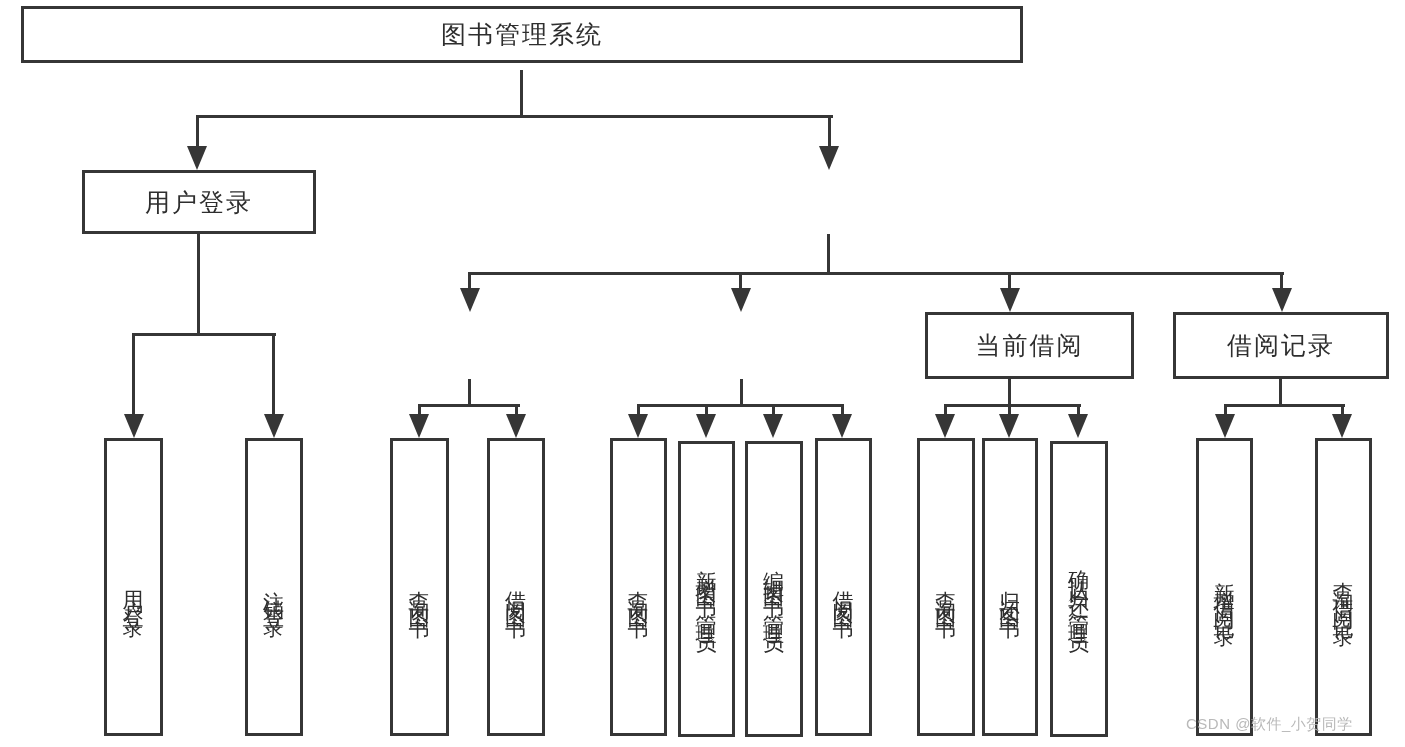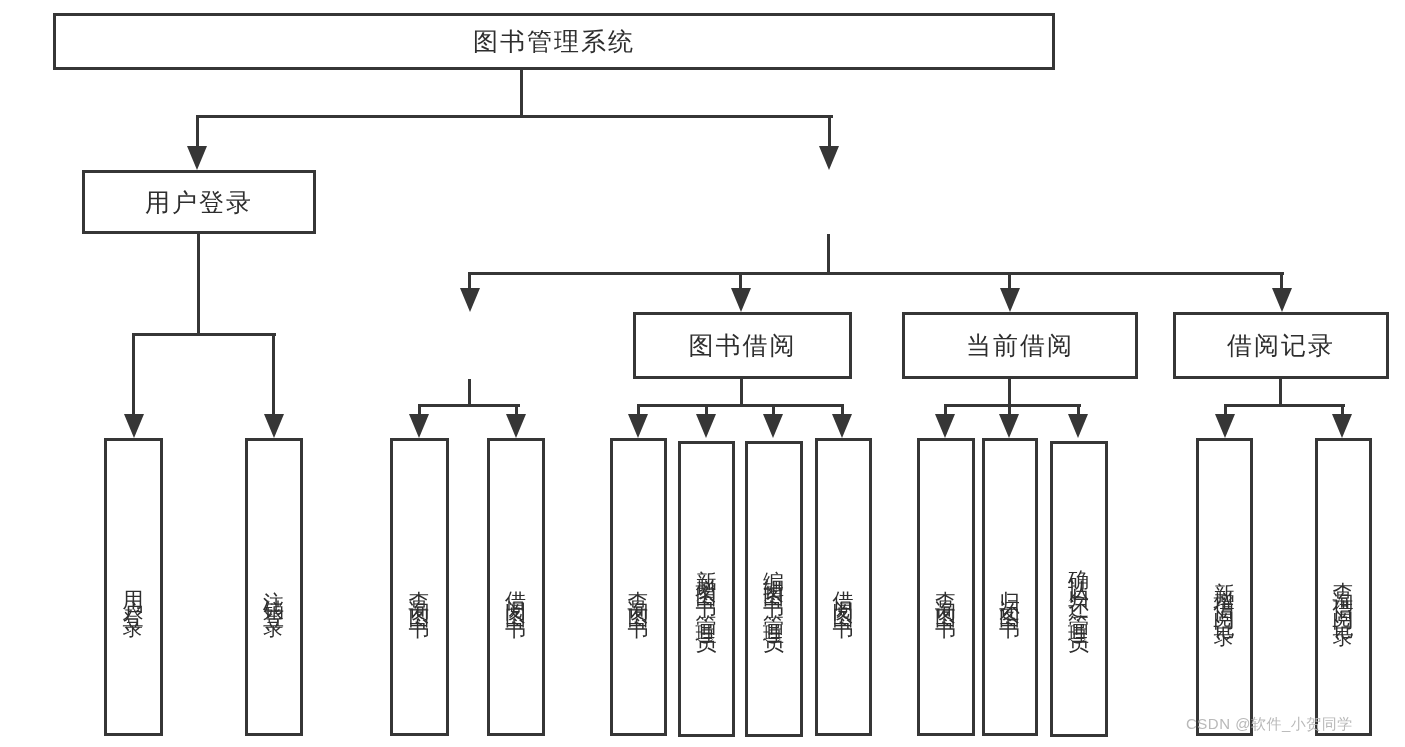--- a/index.html
+++ b/index.html
@@ -61,26 +61,25 @@
     color: #b9b9b9;
     z-index: 5;
     white-space: nowrap;
   }
 </style>
 </head>
 <body>
 
 <div class="stage">
 
-  <div class="hnode" style="left:21px; top:13px; width:1002px; height:57px;margin-left:32px;">图书管理系统</div>
+  <div class="hnode" style="left:21px; top:6px; width:1002px; height:57px;">图书管理系统</div>
 
   <div class="hnode" style="left:82px; top:170px; width:234px; height:64px;">用户登录</div>
 
-  <div class="hnode" style="left:633px; top:312px; width:219px; height:67px;">图书借阅</div>
-  <div class="hnode" style="left:902px; top:312px; width:236px; height:67px;">当前借阅</div>
+  <div class="hnode" style="left:925px; top:312px; width:209px; height:67px;">当前借阅</div>
   <div class="hnode" style="left:1173px; top:312px; width:216px; height:67px;">借阅记录</div>
 
   <div class="vnode" style="left:104px; top:438px; width:59px; height:298px;">
     <span class="vtext">用户登录</span>
   </div>
   <div class="vnode" style="left:245px; top:438px; width:58px; height:298px;">
     <span class="vtext">注销登录</span>
   </div>
 
   <div class="vnode" style="left:390px; top:438px; width:59px; height:298px;">

